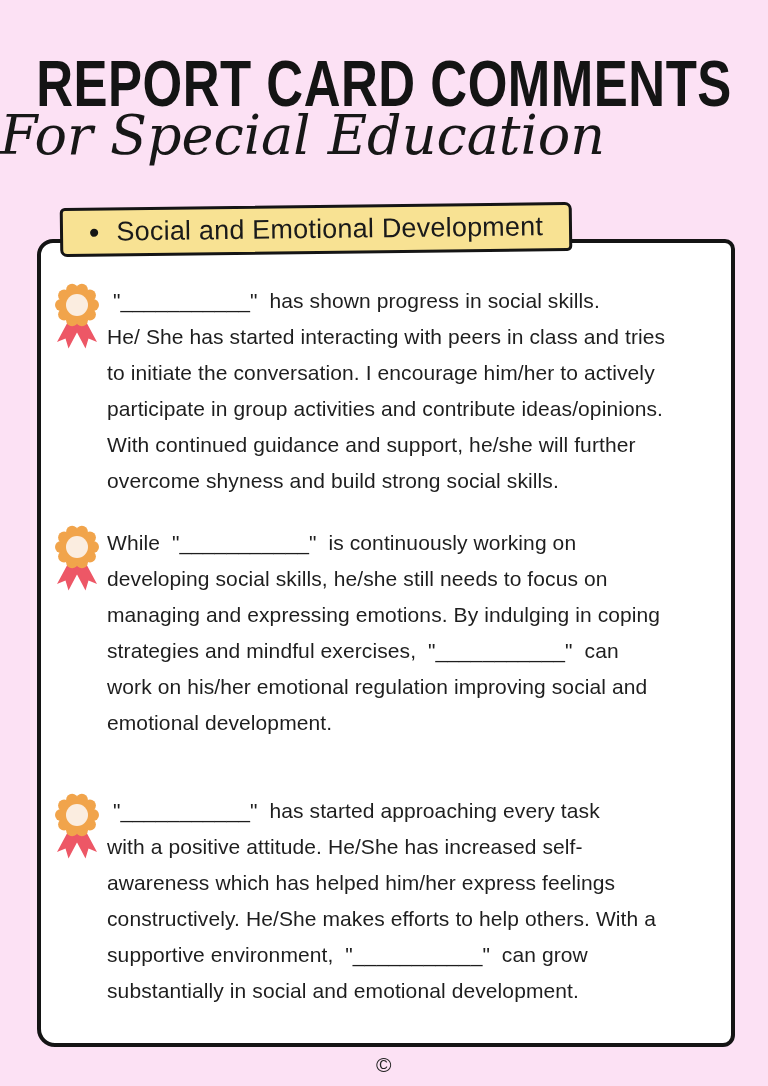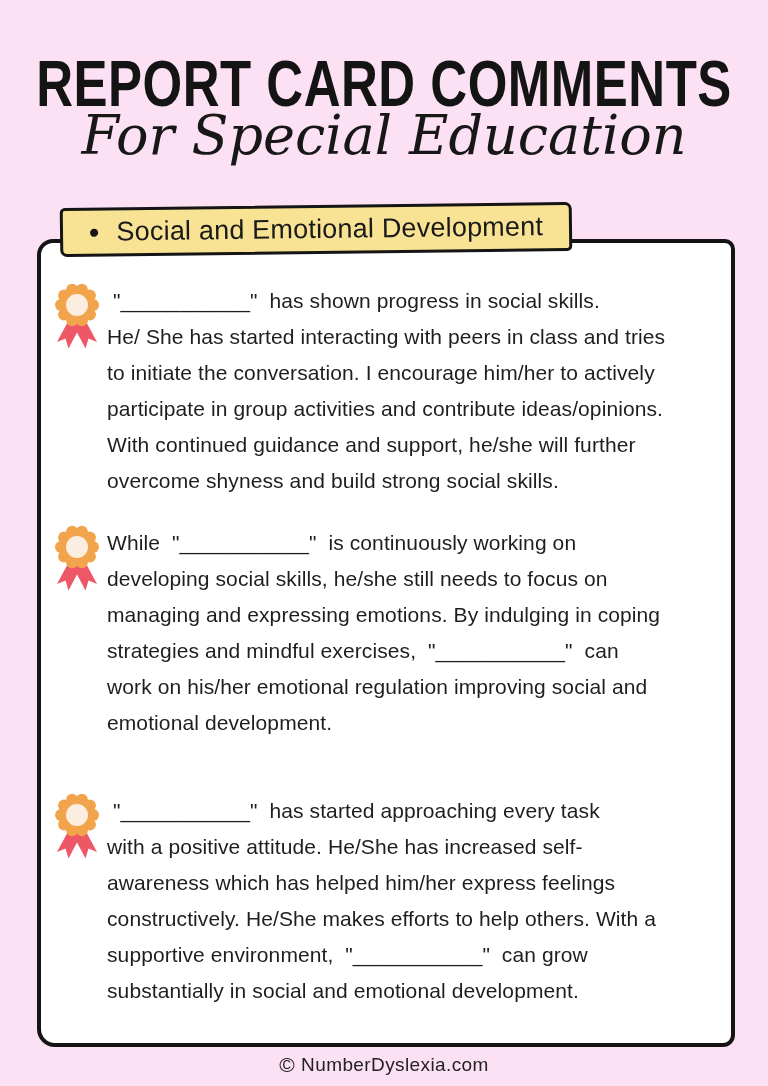--- a/index.html
+++ b/index.html
@@ -14,21 +14,20 @@
   .title {
     position:absolute; top:46px; left:0; width:768px;
     text-align:center;
     font-weight:800; font-size:51px; letter-spacing:0.5px;
     color:#141414;
     transform:scaleY(1.28); transform-origin:top center;
     white-space:nowrap;
   }
   .subtitle {
     position:absolute; top:104px; left:0; width:768px;
-    text-align:center;
     font-family:"DejaVu Serif", serif; font-style:italic;
     font-size:54px; color:#171717;
     white-space:nowrap;
   }
   .banner {
     position:absolute; left:60px; top:205px; width:512px; height:49px;
     background:#F8E293;
     border:3px solid #151515; border-radius:5px 7px 5px 7px;
     transform:rotate(-0.7deg);
     display:flex; align-items:center; justify-content:center; gap:17px;
@@ -160,14 +159,13 @@
 awareness which has helped him/her express feelings
 constructively. He/She makes efforts to help others. With a
 supportive environment,  "___________"  can grow
 substantially in social and emotional development.</div>
   </div>
 
 </div>
 
 <div class="footer">
   <span class="copyright-glyph">©</span>
-  <span>NumberDyslexia.com</span>
 </div>
 
 </body></html>

